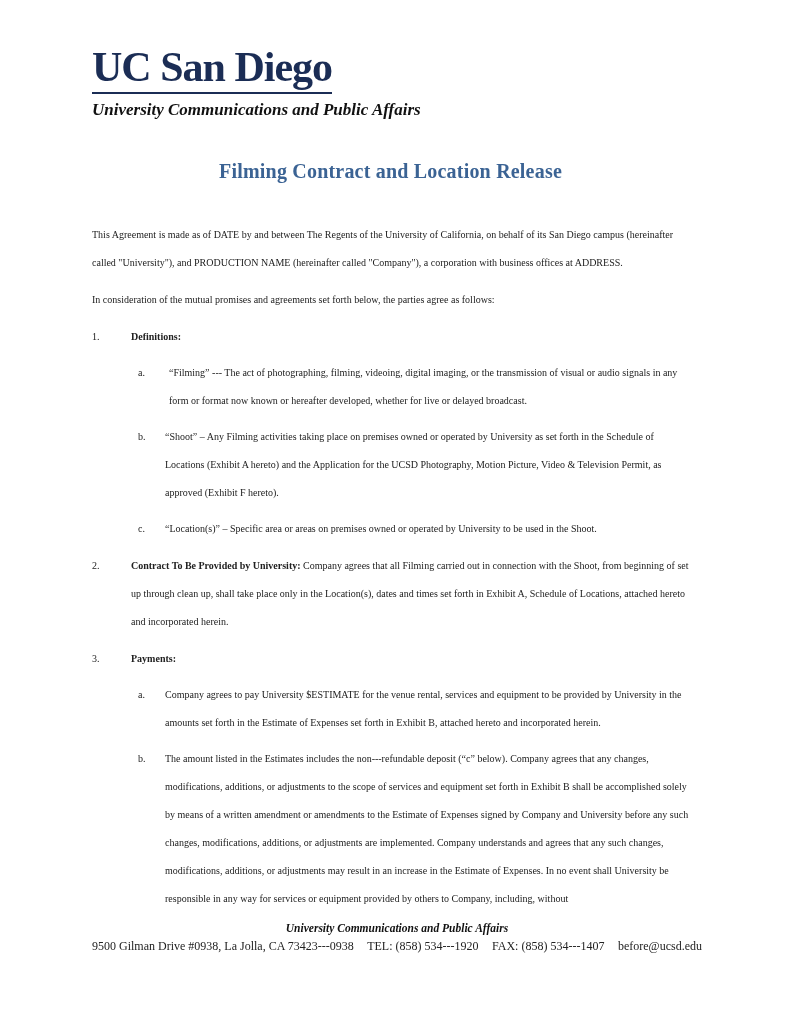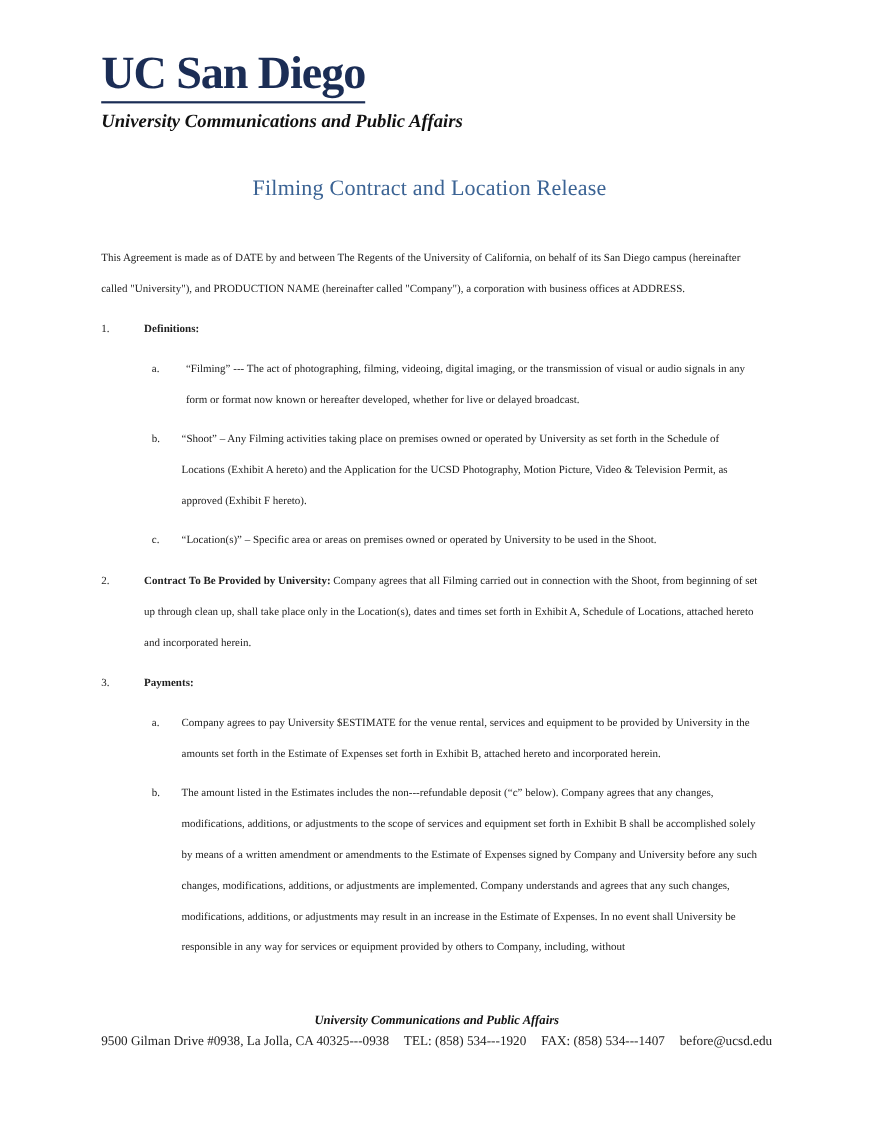--- a/index.html
+++ b/index.html
@@ -34,21 +34,21 @@
     font-size: 17px;
     font-weight: bold;
     font-style: italic;
     color: #111111;
   }
   
   .doc-title {
     margin: 40px 0 0 0;
     text-align: center;
     font-size: 20px;
-    font-weight: normal;
+    font-weight: bold;
     color: #3b6394;
     letter-spacing: 0.2px;
   }
   
   .body-text { font-size: 10px; line-height: 28px; }
   .para { margin: 9px 0 0 0; }
   .first-para { margin-top: 38px; }
   .sec { display: flex; margin: 9px 0 0 0; }
   .sec .marker { flex: 0 0 23px; }
   .sec .sec-content { flex: 1; margin-left: 16px; }
@@ -90,20 +90,21 @@
     <div class="logo">UC San Diego</div>
     <div class="logo-sub">University Communications and Public Affairs</div>
   </header>
 
   <h1 class="doc-title">Filming Contract and Location Release</h1>
 
   <div class="body-text">
 
     <p class="para first-para">This Agreement is made as of DATE by and between The Regents of the University of California, on behalf of its San Diego campus (hereinafter called "University"), and PRODUCTION NAME (hereinafter called "Company"), a corporation with business offices at ADDRESS.</p>
 
+    <p class="para">In consideration of the mutual promises and agreements set forth below, the parties agree as follows:</p>
 
     <div class="sec">
       <span class="marker">1.</span>
       <span class="sec-content"><span class="sec-heading">Definitions:</span></span>
     </div>
 
     <div class="sub">
       <span class="marker">a.</span>
       <span class="sub-text sub-a-pad">“Filming” --- The act of photographing, filming, videoing, digital imaging, or the transmission of visual or audio signals in any form or format now known or hereafter developed, whether for live or delayed broadcast.</span>
     </div>
@@ -139,20 +140,20 @@
     <div class="sub">
       <span class="marker">b.</span>
       <span class="sub-text">The amount listed in the Estimates includes the non---refundable deposit (“c” below). Company agrees that any changes, modifications, additions, or adjustments to the scope of services and equipment set forth in Exhibit B shall be accomplished solely by means of a written amendment or amendments to the Estimate of Expenses signed by Company and University before any such changes, modifications, additions, or adjustments are implemented. Company understands and agrees that any such changes, modifications, additions, or adjustments may result in an increase in the Estimate of Expenses. In no event shall University be responsible in any way for services or equipment provided by others to Company, including, without</span>
     </div>
 
   </div>
 
   <footer class="footer">
     <div class="footer-org">University Communications and Public Affairs</div>
     <div class="footer-line">
-      <span>9500 Gilman Drive #0938, La Jolla, CA 40325---0938</span>
+      <span>9500 Gilman Drive #0938, La Jolla, CA 73423---0938</span>
       <span>TEL: (858) 534---1920</span>
       <span>FAX: (858) 534---1407</span>
       <span>before@ucsd.edu</span>
     </div>
   </footer>
 
 </div>
 
 </body></html>

